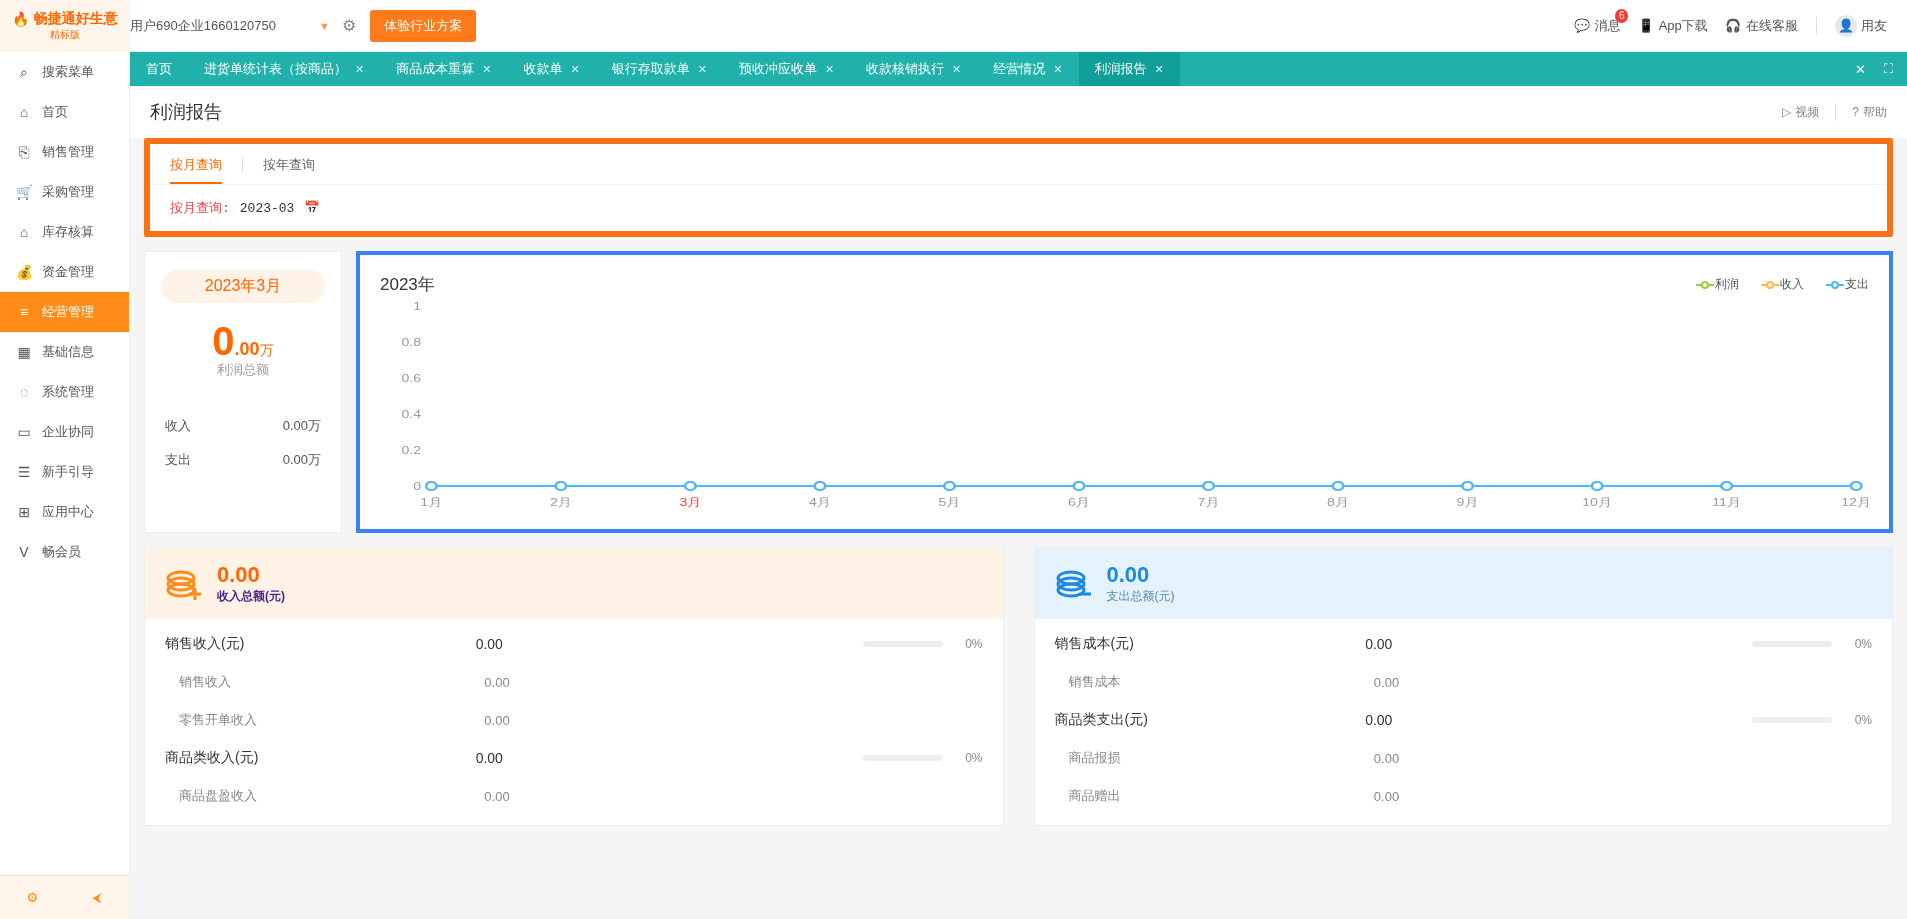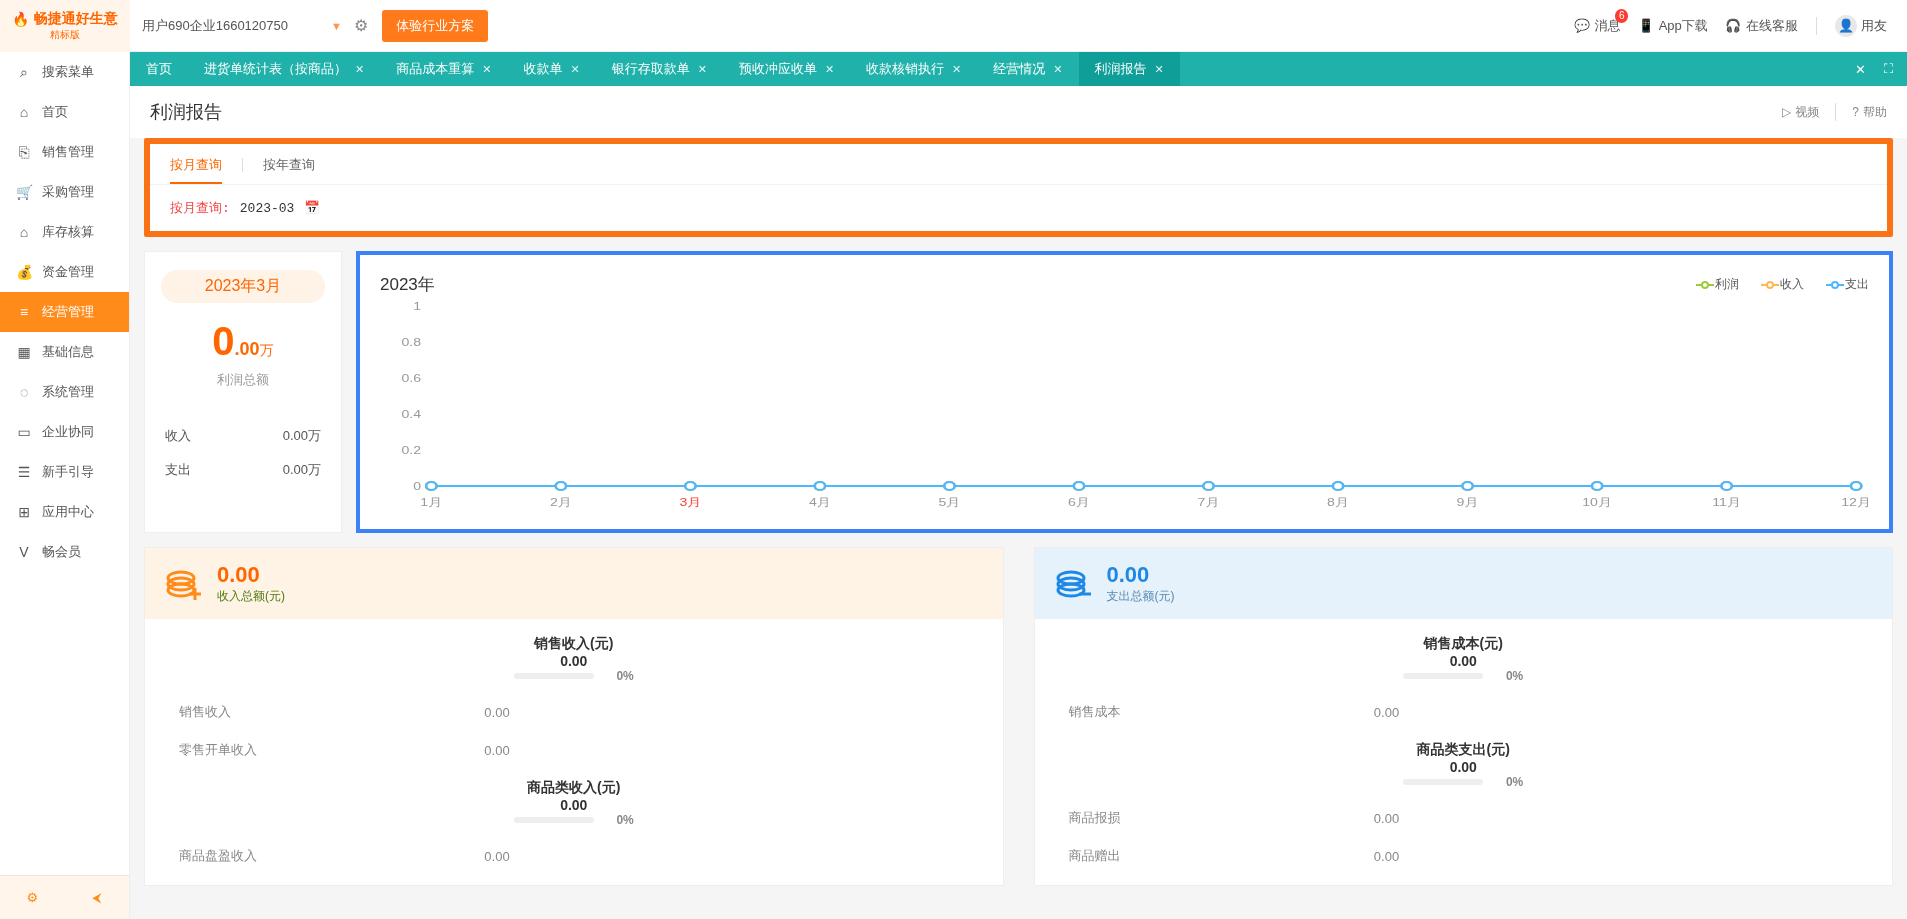--- a/index.html
+++ b/index.html
@@ -4,21 +4,21 @@
 <style>
 * { margin: 0; padding: 0; box-sizing: border-box; }
 body { font-family: "Microsoft YaHei", Arial, sans-serif; font-size: 13px; color: #333; background: #f5f5f5; overflow: hidden; }
 .app { display: flex; flex-direction: column; height: 919px; width: 1907px; }
 
 
 .top-header { display: flex; align-items: center; height: 52px; background: #fff; border-bottom: 1px solid #eee; }
 .logo-box { width: 130px; display: flex; flex-direction: column; align-items: center; justify-content: center; background: #fff5eb; height: 52px; }
 .logo-main { color: #ff6600; font-size: 14px; font-weight: bold; display: flex; align-items: center; gap: 4px; }
 .logo-sub { color: #ff6600; font-size: 10px; }
-.org-select { margin-left: 12px; display: flex; align-items: center; gap: 10px; color: #555; width: 200px; justify-content: space-between; cursor: pointer; }
+.org-select { display: flex; align-items: center; gap: 10px; color: #555; width: 200px; justify-content: space-between; cursor: pointer; }
 .chev-down { color: #ff944d; font-size: 11px; }
 .gear-icon { margin-left: 12px; color: #888; cursor: pointer; font-size: 16px; }
 .cta-btn { margin-left: 14px; background: #ff7a1a; color: #fff; border: none; padding: 7px 14px; border-radius: 3px; font-size: 13px; cursor: pointer; }
 .header-right { margin-left: auto; display: flex; align-items: center; gap: 18px; padding-right: 20px; color: #555; }
 .hr-item { display: flex; align-items: center; gap: 4px; cursor: pointer; font-size: 13px; }
 .badge { position: relative; }
 .badge-dot { position: absolute; top: -8px; right: -8px; background: #ff3b30; color: #fff; border-radius: 8px; font-size: 10px; padding: 0 4px; line-height: 14px; }
 .divider-v { width: 1px; height: 18px; background: #ddd; }
 .avatar { width: 22px; height: 22px; border-radius: 50%; background: #e8e8e8; display: inline-flex; align-items: center; justify-content: center; color: #bbb; }
 
@@ -68,21 +68,21 @@
 .query-row .val { color: #333; }
 .cal-icon { color: #ff8c1a; cursor: pointer; }
 
 
 .row-grid { display: flex; gap: 14px; margin-top: 14px; }
 .summary-card { width: 198px; background: #fff; border: 1px solid #eee; padding: 18px 16px; }
 .pill { background: #fff3e8; color: #ff6600; border-radius: 16px; padding: 6px 0; text-align: center; font-size: 16px; margin-bottom: 18px; }
 .big-zero { text-align: center; color: #ff6600; font-weight: bold; font-size: 40px; line-height: 1; }
 .big-zero .small { font-size: 18px; }
 .big-zero .unit { font-size: 14px; color: #ff6600; font-weight: normal; }
-.sum-label { text-align: center; color: #999; margin-top: 10px; font-size: 13px; }
+.sum-label { text-align: center; color: #999; font-size: 13px; }
 .sum-rows { margin-top: 30px; }
 .sum-row { display: flex; justify-content: space-between; padding: 8px 4px; color: #555; font-size: 13px; }
 
 .chart-card { flex: 1; background: #fff; border: 4px solid #3b82f6; padding: 18px 20px 10px 20px; }
 .chart-head { display: flex; align-items: center; }
 .chart-title { font-size: 17px; color: #333; font-weight: 500; }
 .legend { margin-left: auto; display: flex; gap: 22px; color: #555; font-size: 12px; }
 .leg-item { display: flex; align-items: center; gap: 6px; }
 .leg-swatch { display: inline-flex; align-items: center; }
 .leg-line { width: 18px; height: 2px; }
@@ -94,25 +94,25 @@
 .bd-header { display: flex; align-items: center; gap: 14px; padding: 14px 18px; }
 .bd-header.income { background: #fff3e6; }
 .bd-header.expense { background: #e6f2fb; }
 .bd-icon { width: 40px; height: 40px; display: flex; align-items: center; justify-content: center; font-size: 26px; border-radius: 4px; }
 .bd-icon.income { color: #ff8c1a; }
 .bd-icon.expense { color: #1e88e5; }
 .bd-amount { font-size: 22px; font-weight: bold; }
 .bd-amount.income { color: #ff6600; }
 .bd-amount.expense { color: #1e88e5; }
 .bd-sub { font-size: 12px; color: #888; }
-.bd-header.income .bd-sub { color: #4d7c0f; }
+.bd-header.income .bd-sub { color: #4c1d95; font-weight: bold; }
 .bd-header.expense .bd-sub { color: #5a8bb0; }
 .bd-body { padding: 6px 20px 10px 20px; }
 .bd-row { display: flex; align-items: center; padding: 10px 0; font-size: 14px; }
-.bd-row.group { color: #333; font-weight: 700; flex-direction: column; }
+.bd-row.group { color: #333; font-weight: 400; }
 .bd-row.item { color: #888; padding-left: 14px; font-size: 13px; }
 .bd-col-label { flex: 0 0 38%; }
 .bd-col-val { flex: 0 0 20%; }
 .bd-col-bar { flex: 1; display: flex; align-items: center; gap: 12px; justify-content: flex-end; }
 .bar-track { width: 80px; height: 6px; background: #eee; border-radius: 3px; }
 .pct { color: #888; font-size: 12px; width: 28px; text-align: right; }
 
 svg.chart { width: 100%; height: 220px; }
 .axis-text { font-size: 11px; fill: #999; }
 .axis-text.hot { fill: #ff3b30; }

